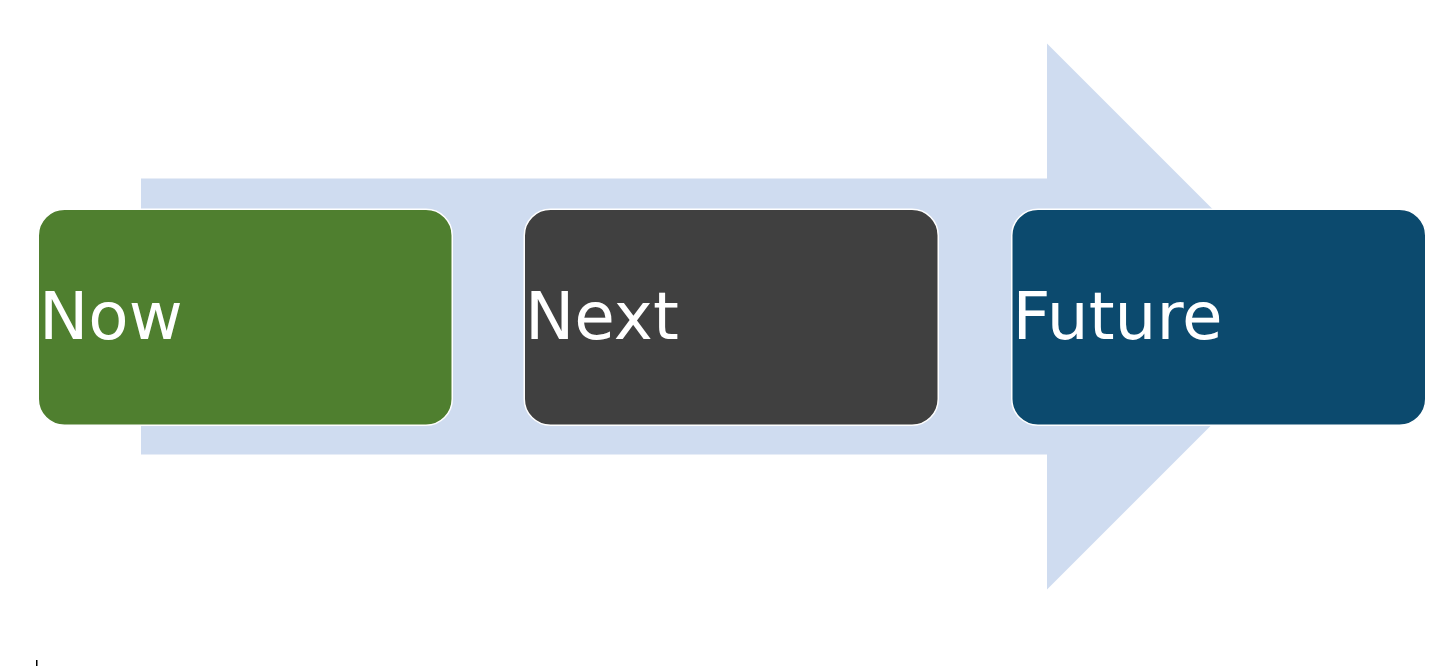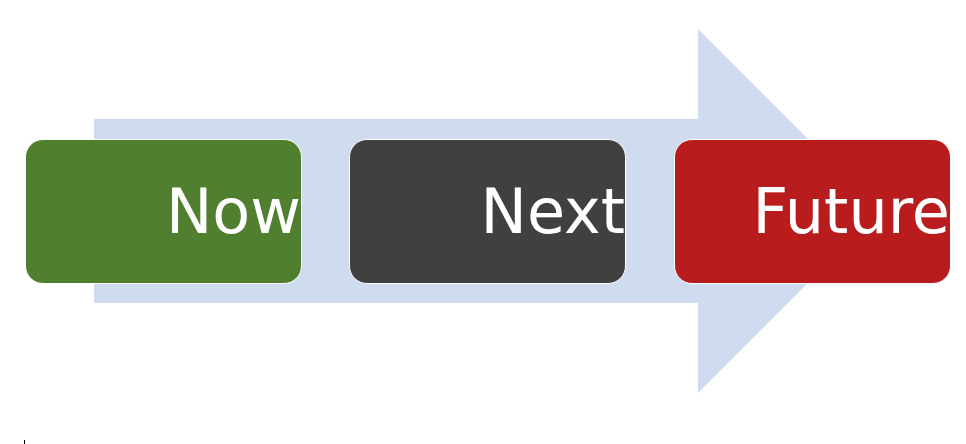--- a/index.html
+++ b/index.html
@@ -1,30 +1,30 @@
 <!DOCTYPE html>
 <html><head>
 <meta charset="utf-8">
 <style>
   html, body { margin:0; padding:0; background:#ffffff; }
   body { width:966px; height:444px; position:relative; overflow:hidden; font-family:"DejaVu Sans", "Liberation Sans", sans-serif; }
   .arrow { position:absolute; left:0; top:0; }
-  .box { position:absolute; top:139px; width:277px; height:145px; border-radius:18px; border:1.5px solid #ffffff; box-sizing:border-box; display:flex; align-items:center; justify-content:flex-end; color:#ffffff; font-size:62px; letter-spacing:0px; }
+  .box { position:absolute; top:139px; width:277px; height:145px; border-radius:18px; border:1.5px solid #ffffff; box-sizing:border-box; display:flex; align-items:center; justify-content:flex-start; color:#ffffff; font-size:44px; letter-spacing:0px; }
   .mark { position:absolute; left:24px; top:440px; width:1px; height:4px; background:#000; }
 </style>
 </head>
 <body>
 
 <svg class="arrow" width="966" height="444" viewBox="0 0 966 444">
   <polygon points="94,119 698,119 698,29 880,211 698,393 698,303 94,303" fill="#cfdcf0"></polygon>
 </svg>
 
 <div class="box" style="left:25px; background:#4f7f2f;">
   <span>Now</span>
 </div>
 <div class="box" style="left:349px; background:#404040;">
   <span>Next</span>
 </div>
-<div class="box" style="left:674px; background:#b91c1c;">
+<div class="box" style="left:674px; background:#0c4a6e;">
   <span>Future</span>
 </div>
 
 <div class="mark"></div>
 
 </body></html>

